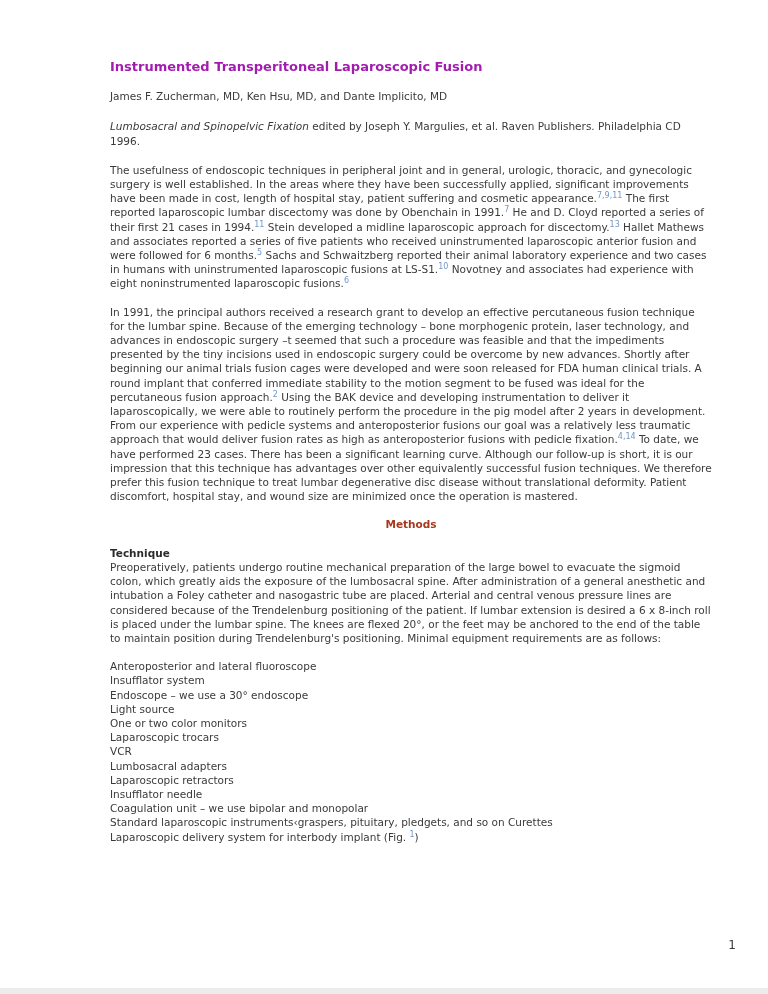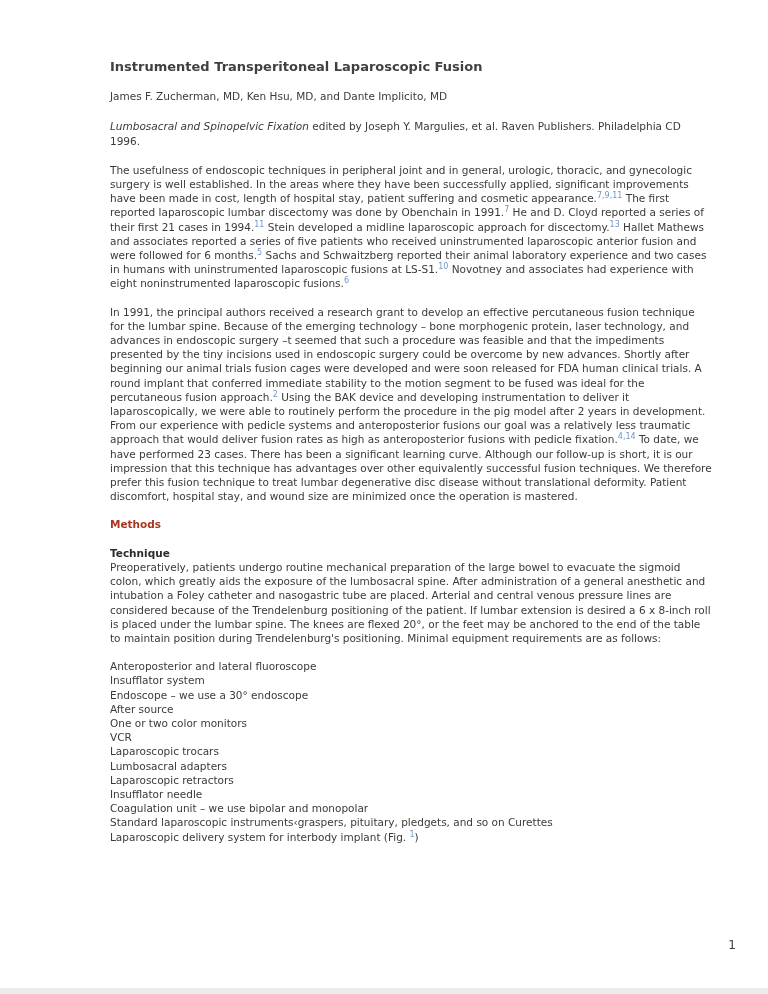--- a/index.html
+++ b/index.html
@@ -12,32 +12,33 @@
     font-size: 10.5px;
     line-height: 14.2px;
     color: #3a3a3a;
     position: relative;
     overflow: hidden;
   }
   .page { padding: 60px 56px 0 110px; }
   .title {
     font-size: 13px;
     font-weight: bold;
-    color: #404040;
+    color: #a21caf;
     margin: 0 0 15px 0;
   }
   .authors { margin: 0 0 13px 0; }
   .citation { margin: 16px 0 15px 0; }
   .italic { font-style: italic; }
   .para { margin: 0 0 14px 0; }
   .methods-heading {
     font-size: 10.5px;
     font-weight: bold;
     color: #a6381d;
     margin: 6px 0 14px 0;
+    text-align: center;
   }
   .technique-heading {
     font-size: 10.5px;
     font-weight: bold;
     color: #2b2b2b;
     margin: 0;
   }
   .equipment { margin: 0 0 14px 0; }
   .equip-item { margin: 0; }
   sup.ref {
@@ -80,24 +81,24 @@
   <h2 class="methods-heading">Methods</h2>
 
   <h3 class="technique-heading">Technique</h3>
 
   <p class="para">Preoperatively, patients undergo routine mechanical preparation of the large bowel to evacuate the sigmoid colon, which greatly aids the exposure of the lumbosacral spine. After administration of a general anesthetic and intubation a Foley catheter and nasogastric tube are placed. Arterial and central venous pressure lines are considered because of the Trendelenburg positioning of the patient. If lumbar extension is desired a 6 x 8-inch roll is placed under the lumbar spine. The knees are flexed 20°, or the feet may be anchored to the end of the table to maintain position during Trendelenburg's positioning. Minimal equipment requirements are as follows:</p>
 
   <div class="equipment">
     <div class="equip-item">Anteroposterior and lateral fluoroscope</div>
     <div class="equip-item">Insufflator system</div>
     <div class="equip-item">Endoscope – we use a 30° endoscope</div>
-    <div class="equip-item">After source</div>
+    <div class="equip-item">Light source</div>
     <div class="equip-item">One or two color monitors</div>
+    <div class="equip-item">Laparoscopic trocars</div>
     <div class="equip-item">VCR</div>
-    <div class="equip-item">Laparoscopic trocars</div>
     <div class="equip-item">Lumbosacral adapters</div>
     <div class="equip-item">Laparoscopic retractors</div>
     <div class="equip-item">Insufflator needle</div>
     <div class="equip-item">Coagulation unit – we use bipolar and monopolar</div>
     <div class="equip-item">Standard laparoscopic instruments‹graspers, pituitary, pledgets, and so on Curettes</div>
     <div class="equip-item">Laparoscopic delivery system for interbody implant (Fig. <sup class="ref">1</sup>)</div>
   </div>
 
 
 </div>

